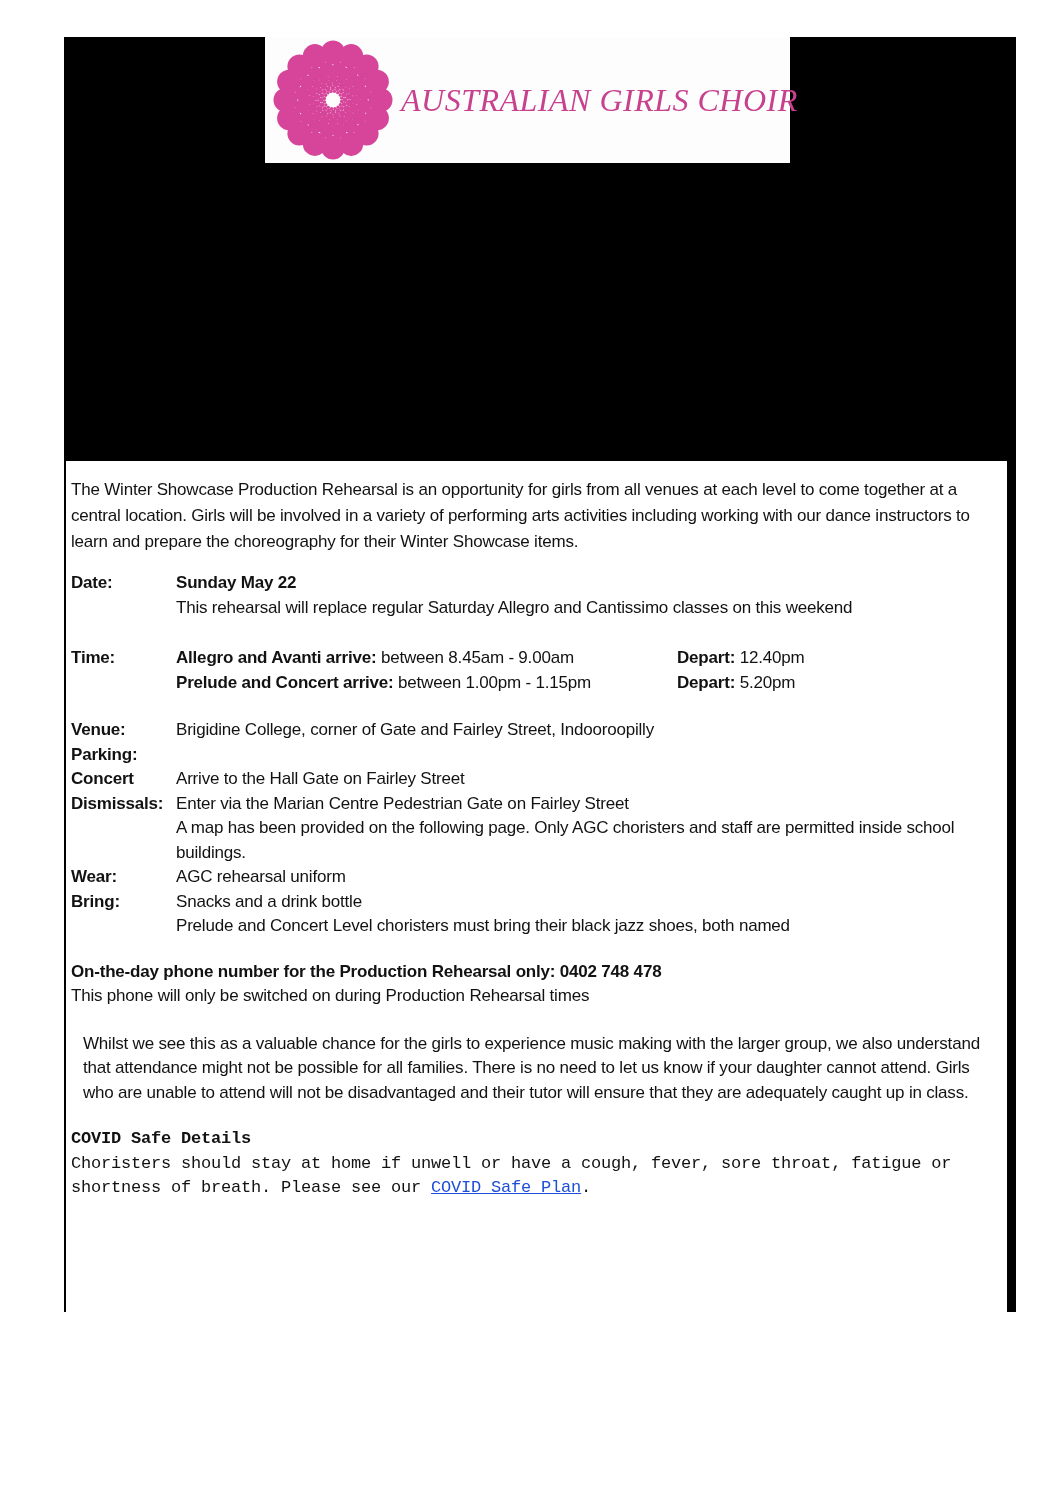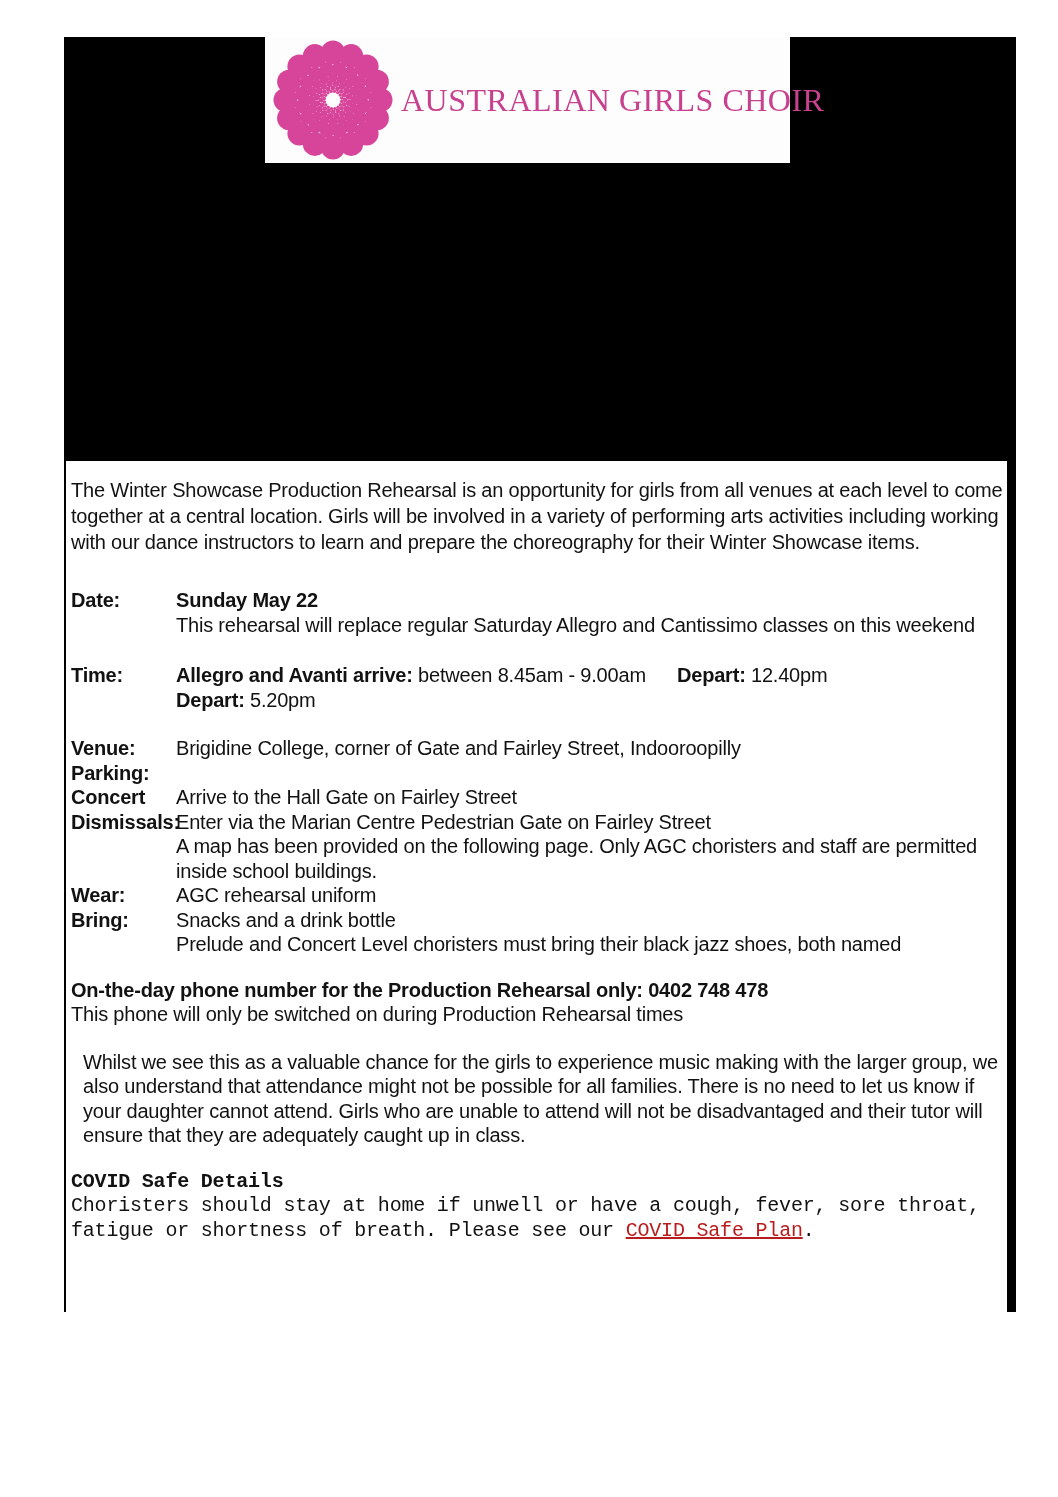--- a/index.html
+++ b/index.html
@@ -17,45 +17,46 @@
     width:952px;height:1275px;
     box-sizing:border-box;
     border-left:2px solid #000;
     border-right:9px solid #000;
     background:#ffffff;
   }
   .header-band{
     position:relative;
     width:100%;height:424px;
     background:#000000;
+    font-style:italic;
   }
   .logo-plate{
     position:absolute;left:199px;top:0;
     width:525px;height:126px;
     background:#fdfdfd;
   }
   .flower-svg{position:absolute;left:6px;top:1px;}
   .wordmark{
     position:absolute;left:136px;top:0;height:126px;
     display:flex;align-items:center;
     font-family:"Liberation Serif", serif;
     font-size:32px;font-weight:normal;
     letter-spacing:0.5px;
     color:#c8418e;
     white-space:nowrap;
   }
   .body-text{
     padding:16px 4px 0 5px;
-    font-size:20px;
+    font-size:17px;
     line-height:24.5px;
   }
   .intro{margin:0;line-height:26px;}
   b,.b{font-weight:bold;}
   .detail-grid{display:grid;grid-template-columns:105px 1fr;}
-  .date-block{margin-top:33px;line-height:25px;}
+  .date-block{margin-top:15px;line-height:25px;}
   .time-block{margin-top:25px;line-height:25px;}
   .time-inner{display:grid;grid-template-columns:501px auto;}
   .info-block{margin-top:23px;line-height:24.5px;}
   .phone-line{margin-top:21px;margin-bottom:0;font-weight:bold;}
   .phone-note{margin:0;}
   .attendance{margin:23px 0 0 12px;line-height:24.5px;}
   .covid-block{margin-top:22px;line-height:24.5px;font-family:Liberation Mono, monospace;}
   .covid-heading{font-weight:bold;}
   .covid-link{text-decoration:underline;cursor:pointer;color:#ea7fb1;}
 </style>
@@ -182,20 +183,21 @@
       </div>
 
       <div class="time-block detail-grid">
         <div class="b">Time:</div>
         <div>
           <div class="time-inner">
             <div><b>Allegro and Avanti arrive:</b><span> between 8.45am -  9.00am</span></div>
             <div><b>Depart:</b><span> 12.40pm</span></div>
           </div>
           <div class="time-inner">
+            <div><b>Prelude and Concert arrive:</b><span> between 1.00pm - 1.15pm</span></div>
             <div><b>Depart:</b><span> 5.20pm</span></div>
           </div>
         </div>
       </div>
 
       <div class="info-block">
         <div class="detail-grid">
           <div class="b">Venue:</div>
           <div>Brigidine College, corner of Gate and Fairley Street, Indooroopilly</div>
         </div>
@@ -228,18 +230,18 @@
         </div>
       </div>
 
       <p class="phone-line">On-the-day phone number for the Production Rehearsal only: 0402 748 478</p>
       <p class="phone-note">This phone will only be switched on during Production Rehearsal times</p>
 
       <p class="attendance">Whilst we see this as a valuable chance for the girls to experience music making with the larger group, we also understand that attendance might not be possible for all families. There is no need to let us know if your daughter cannot attend. Girls who are unable to attend will not be disadvantaged and their tutor will ensure that they are adequately caught up in class.</p>
 
       <div class="covid-block">
         <div class="covid-heading">COVID Safe Details</div>
-        <div><span>Choristers should stay at home if unwell or have a cough, fever, sore throat, fatigue or shortness of breath.  Please see our </span><a class="covid-link" style="color: #b91c1c;">COVID Safe Plan</a><span>.</span></div>
+        <div><span>Choristers should stay at home if unwell or have a cough, fever, sore throat, fatigue or shortness of breath.  Please see our </span><a class="covid-link" style="color: #1d4ed8;">COVID Safe Plan</a><span>.</span></div>
       </div>
 
     </div>
   </div>
 </div>
 
 </body></html>

